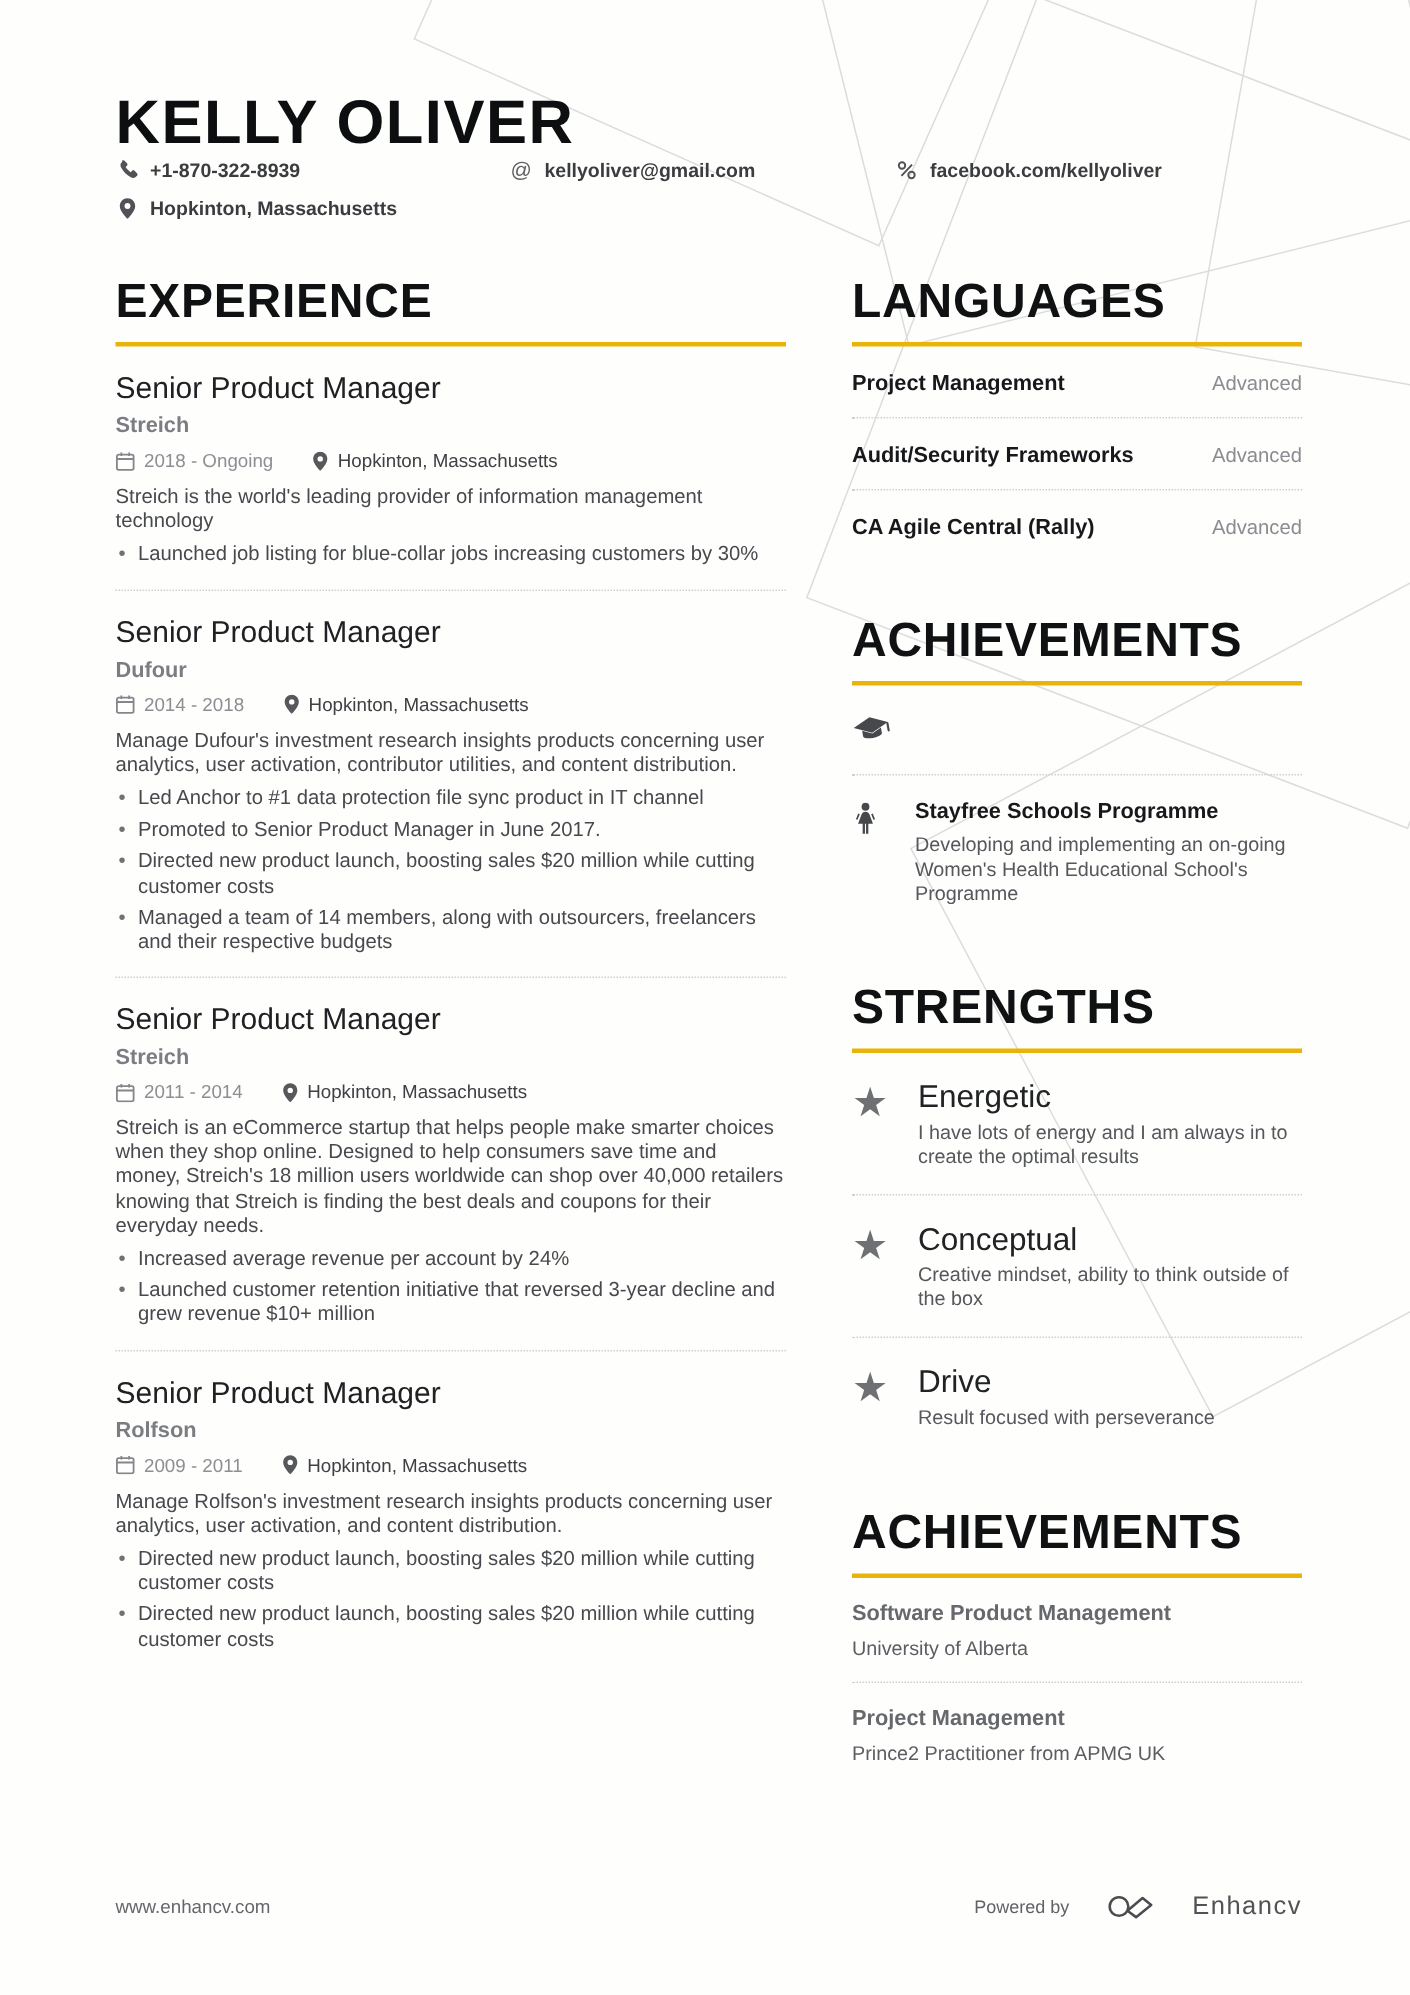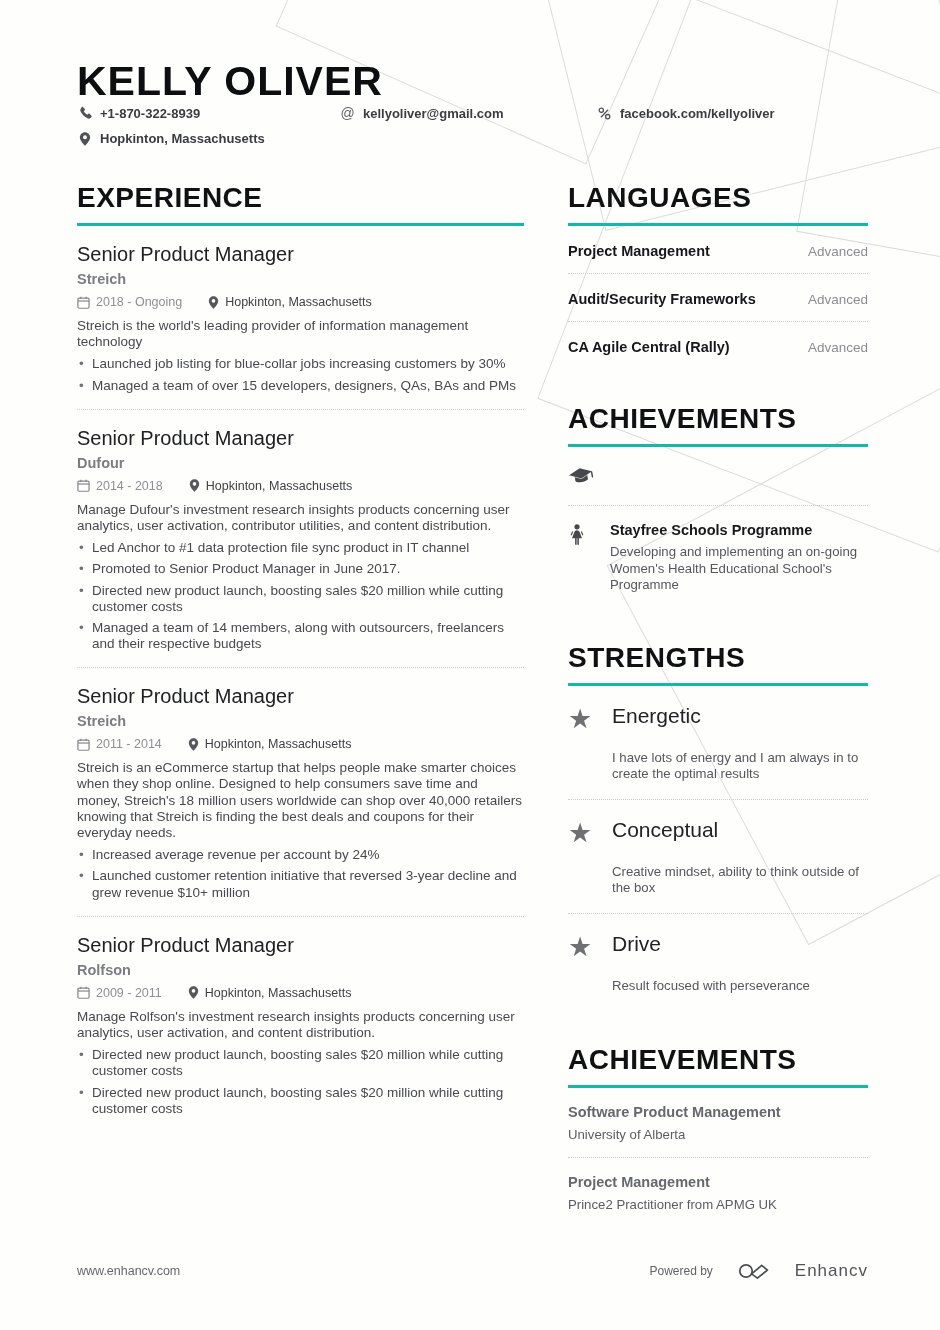--- a/index.html
+++ b/index.html
@@ -37,22 +37,22 @@
   .cicon { display: inline-flex; width: 15px; justify-content: center; flex: none; color: #505256; }
   .cicon svg { display: block; }
   .at-glyph { font-size: 14px; color: #606266; font-weight: 400; }
 
   
   .columns { display: flex; gap: 44px; margin-top: 36px; }
   .col-left { width: 447px; flex: none; }
   .col-right { width: 300px; flex: none; }
 
   .section-title {
-    font-size: 28px; font-weight: 800; letter-spacing: 0.5px; color: #101113;
-    border-bottom: 3px solid #14b8a6; padding-bottom: 9px;
+    font-size: 32px; font-weight: 800; letter-spacing: 0.5px; color: #101113;
+    border-bottom: 3px solid #eab308; padding-bottom: 9px;
   }
   .sep { border: none; border-top: 1px dotted #cfcfcf; }
 
   
   .job { padding: 17px 0 15px 0; }
   .job-title { font-size: 20px; font-weight: 500; color: #202124; }
   .job-company { font-size: 14.5px; font-weight: 700; color: #7b7d82; margin-top: 5px; }
   .job-meta { display: flex; align-items: center; gap: 26px; margin-top: 8px; font-size: 12.5px; }
   .meta-item { display: flex; align-items: center; gap: 6px; }
   .meta-item svg { display: block; flex: none; }
@@ -74,21 +74,21 @@
   .ach-icon { width: 28px; flex: none; padding-top: 2px; color: #46484c; }
   .ach-body { flex: 1; }
   .ach-name { font-size: 14.5px; font-weight: 700; color: #17181b; }
   .ach-desc { margin-top: 6px; font-size: 13.2px; line-height: 1.25; color: #55575c; }
 
   
   .str-item { display: flex; gap: 16px; padding: 18px 0 16px 0; }
   .str-icon { width: 28px; flex: none; font-size: 27px; line-height: 1; color: #6e7073; padding-top: 2px; }
   .str-body { flex: 1; }
   .str-name { font-size: 21px; font-weight: 500; color: #202225; }
-  .str-desc { margin-top: 22px; font-size: 13.2px; line-height: 1.25; color: #55575c; }
+  .str-desc { margin-top: 3px; font-size: 13.2px; line-height: 1.25; color: #55575c; }
 
   
   .cert-item { padding: 16px 0 15px 0; }
   .cert-name { font-size: 14.5px; font-weight: 700; color: #66686d; }
   .cert-issuer { margin-top: 7px; font-size: 13.2px; color: #5b5d62; }
 
   
   .footer {
     position: absolute; left: 77px; right: 72px; bottom: 48px; z-index: 1;
     display: flex; align-items: center; justify-content: space-between;
@@ -169,21 +169,20 @@
           <span class="meta-item job-loc">
             <svg width="11" height="13" viewBox="0 0 14 16" fill="#56585c" fill-rule="evenodd">
                 <path d="M7 0C3.7 0 1 2.7 1 6c0 4.4 6 10 6 10s6-5.6 6-10c0-3.3-2.7-6-6-6zm0 8.3A2.3 2.3 0 1 1 7 3.7a2.3 2.3 0 0 1 0 4.6z"></path>
               </svg>
             <span>Hopkinton, Massachusetts</span>
           </span>
         </div>
         <div class="job-desc">Streich is the world's leading provider of information management technology</div>
         <div class="bullets">
           <div class="bullet">Launched job listing for blue-collar jobs increasing customers by 30%</div>
-          <div class="bullet">Managed a team of over 15 developers, designers, QAs, BAs and PMs</div>
         </div>
       </div>
       <hr class="sep">
 
       <div class="job">
         <div class="job-title">Senior Product Manager</div>
         <div class="job-company">Dufour</div>
         <div class="job-meta">
           <span class="meta-item job-date">
             <svg width="13" height="13" viewBox="0 0 14 14" fill="none" stroke="#84868b" stroke-width="1.3">

